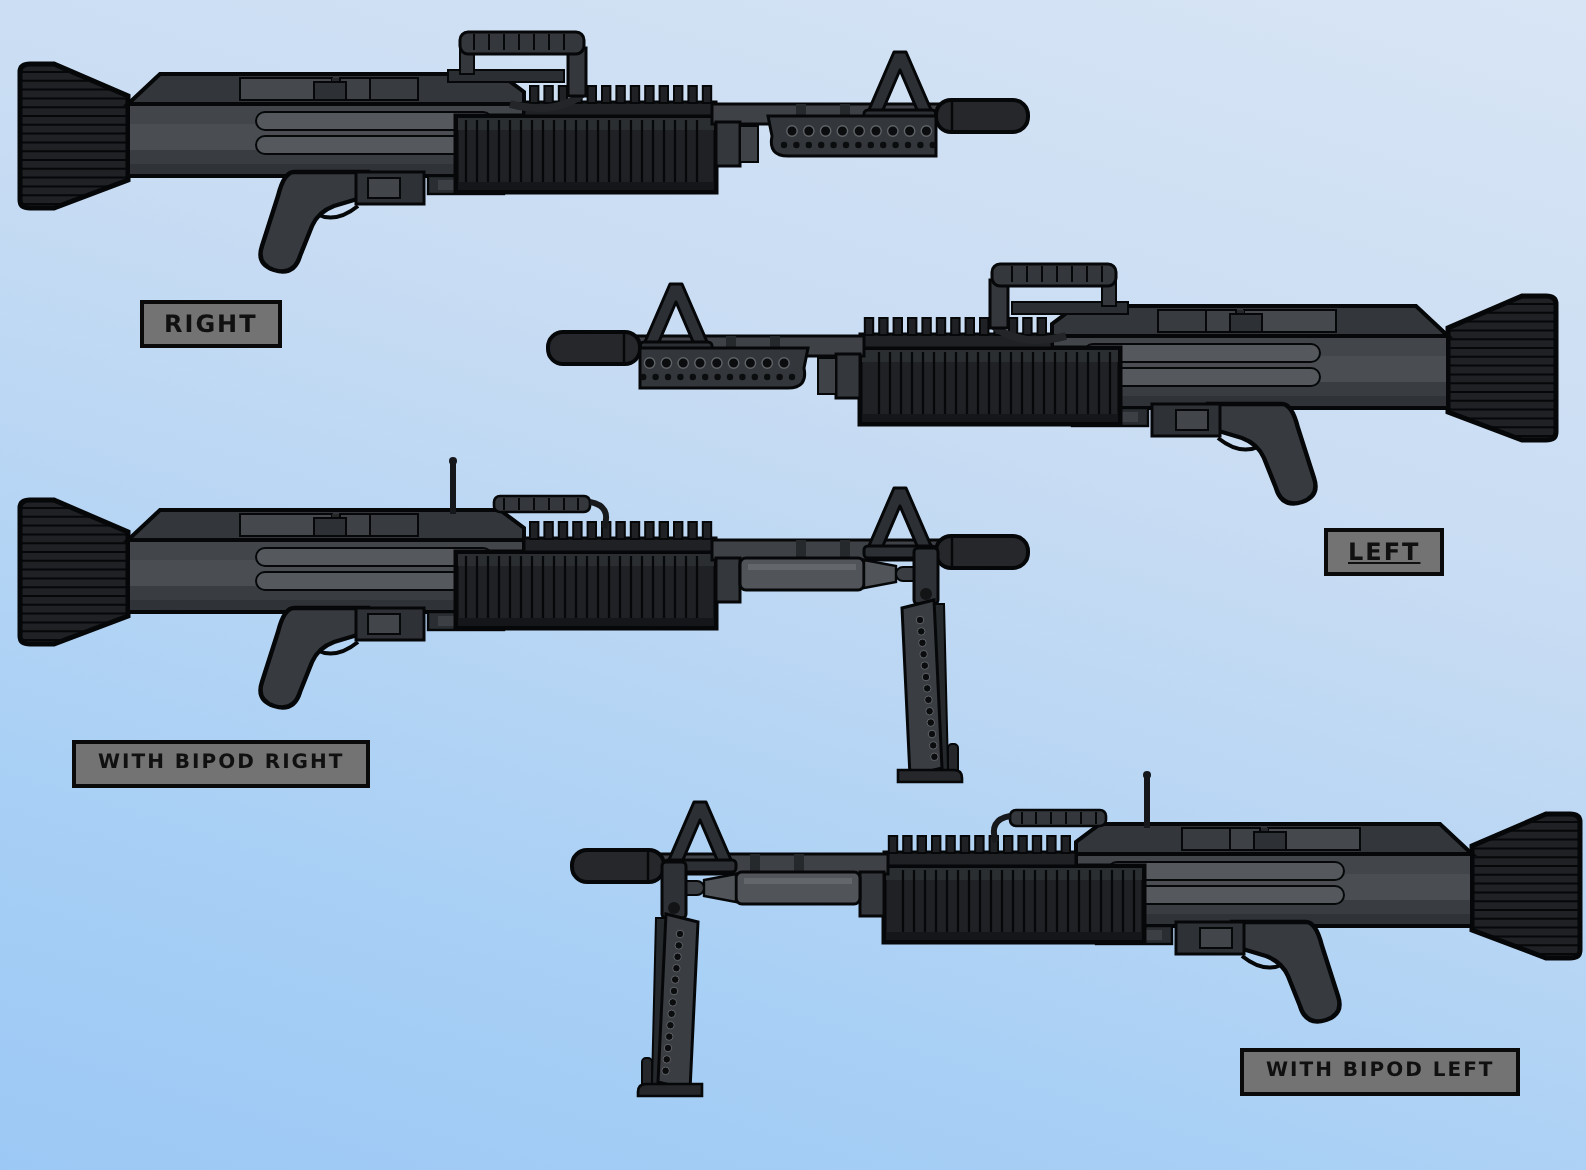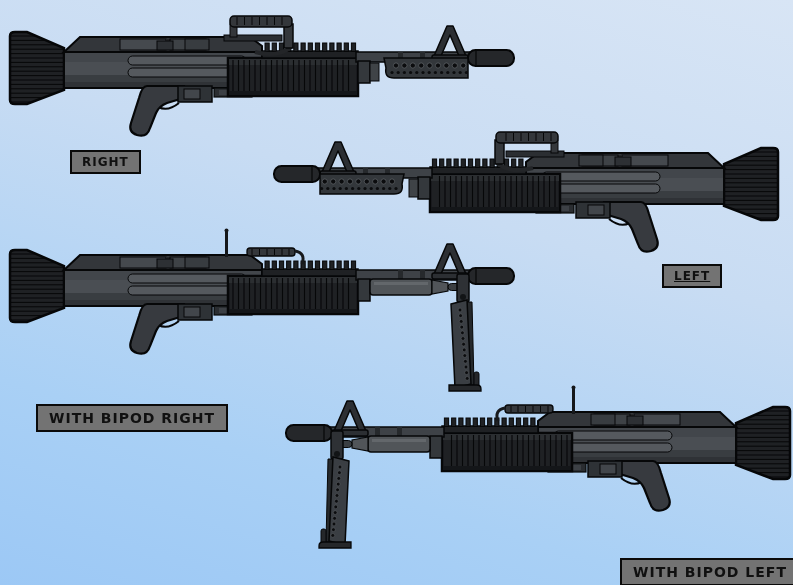--- a/index.html
+++ b/index.html
@@ -14,21 +14,21 @@
     background:#737373;
     border:2px solid #0a0a0a;
     color:#101010;
     font-weight:bold;
     letter-spacing:1px;
     text-align:center;
     white-space:nowrap;
     line-height:1;
   }
   .figure-label.small{font-size:12px;padding:4px 10px;}
-  .figure-label.large{font-size:14px;padding:5px 11px;margin-top:34px;}
+  .figure-label.large{font-size:10px;padding:5px 11px;}
 </style>
 </head>
 <body>
 
 <div class="stage">
   <svg width="793" height="585" viewBox="0 0 793 585">
     <defs>
       <clipPath id="stockClip">
         <path d="M15,32 Q10,32 10,36 L10,100 Q10,104 15,104 L27,104 L64,90 L64,48 L27,32 Z"></path>
       </clipPath>

